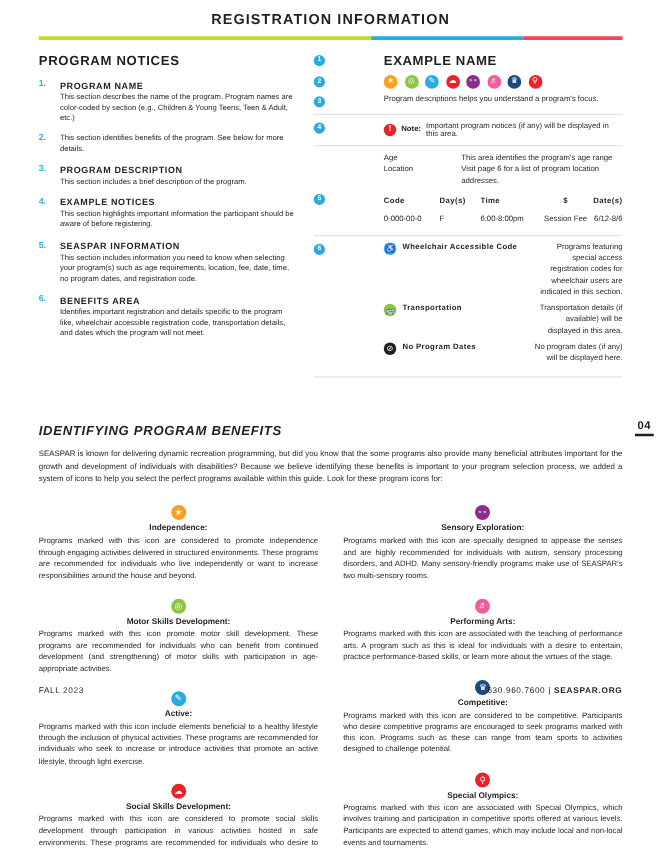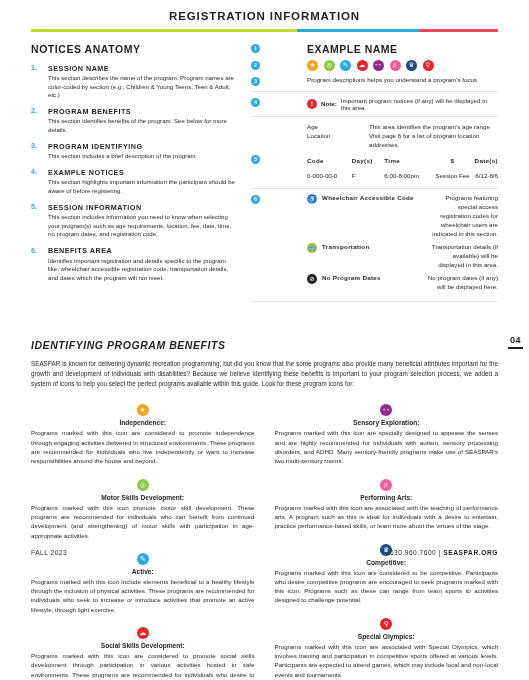--- a/index.html
+++ b/index.html
@@ -171,54 +171,53 @@
   <div class="header-title">REGISTRATION INFORMATION</div>
   <div class="rule">
     <span class="seg1" style="background: rgb(196, 216, 46);"></span>
     <span class="seg2" style="background: rgb(41, 171, 226);"></span>
     <span class="seg3" style="background: rgb(241, 69, 90);"></span>
   </div>
 
   <div class="top-cols">
 
     <div class="col-left">
-      <div class="section-head">NOTICES ANATOMY</div>
+      <div class="section-head">PROGRAM NOTICES</div>
       <div id="anatomy-list">
           <div class="anatomy-item">
             <div class="anatomy-num">1.</div>
             <div class="anatomy-body">
-              <div class="anatomy-title">SESSION NAME</div>
+              <div class="anatomy-title">PROGRAM NAME</div>
               <div class="anatomy-text">This section describes the name of the program. Program names are color-coded by section (e.g., Children &amp; Young Teens, Teen &amp; Adult, etc.)</div>
             </div>
           </div>
           <div class="anatomy-item">
             <div class="anatomy-num">2.</div>
             <div class="anatomy-body">
-              <div class="anatomy-title">PROGRAM BENEFITS</div>
               <div class="anatomy-text">This section identifies benefits of the program. See below for more details.</div>
             </div>
           </div>
           <div class="anatomy-item">
             <div class="anatomy-num">3.</div>
             <div class="anatomy-body">
-              <div class="anatomy-title">PROGRAM IDENTIFYING</div>
+              <div class="anatomy-title">PROGRAM DESCRIPTION</div>
               <div class="anatomy-text">This section includes a brief description of the program.</div>
             </div>
           </div>
           <div class="anatomy-item">
             <div class="anatomy-num">4.</div>
             <div class="anatomy-body">
               <div class="anatomy-title">EXAMPLE NOTICES</div>
               <div class="anatomy-text">This section highlights important information the participant should be aware of before registering.</div>
             </div>
           </div>
           <div class="anatomy-item">
             <div class="anatomy-num">5.</div>
             <div class="anatomy-body">
-              <div class="anatomy-title">SESSION INFORMATION</div>
+              <div class="anatomy-title">SEASPAR INFORMATION</div>
               <div class="anatomy-text">This section includes information you need to know when selecting your program(s) such as age requirements, location, fee, date, time, no program dates, and registration code.</div>
             </div>
           </div>
           <div class="anatomy-item">
             <div class="anatomy-num">6.</div>
             <div class="anatomy-body">
               <div class="anatomy-title">BENEFITS AREA</div>
               <div class="anatomy-text">Identifies important registration and details specific to the program like, wheelchair accessible registration code, transportation details, and dates which the program will not meet.</div>
             </div>
           </div>

